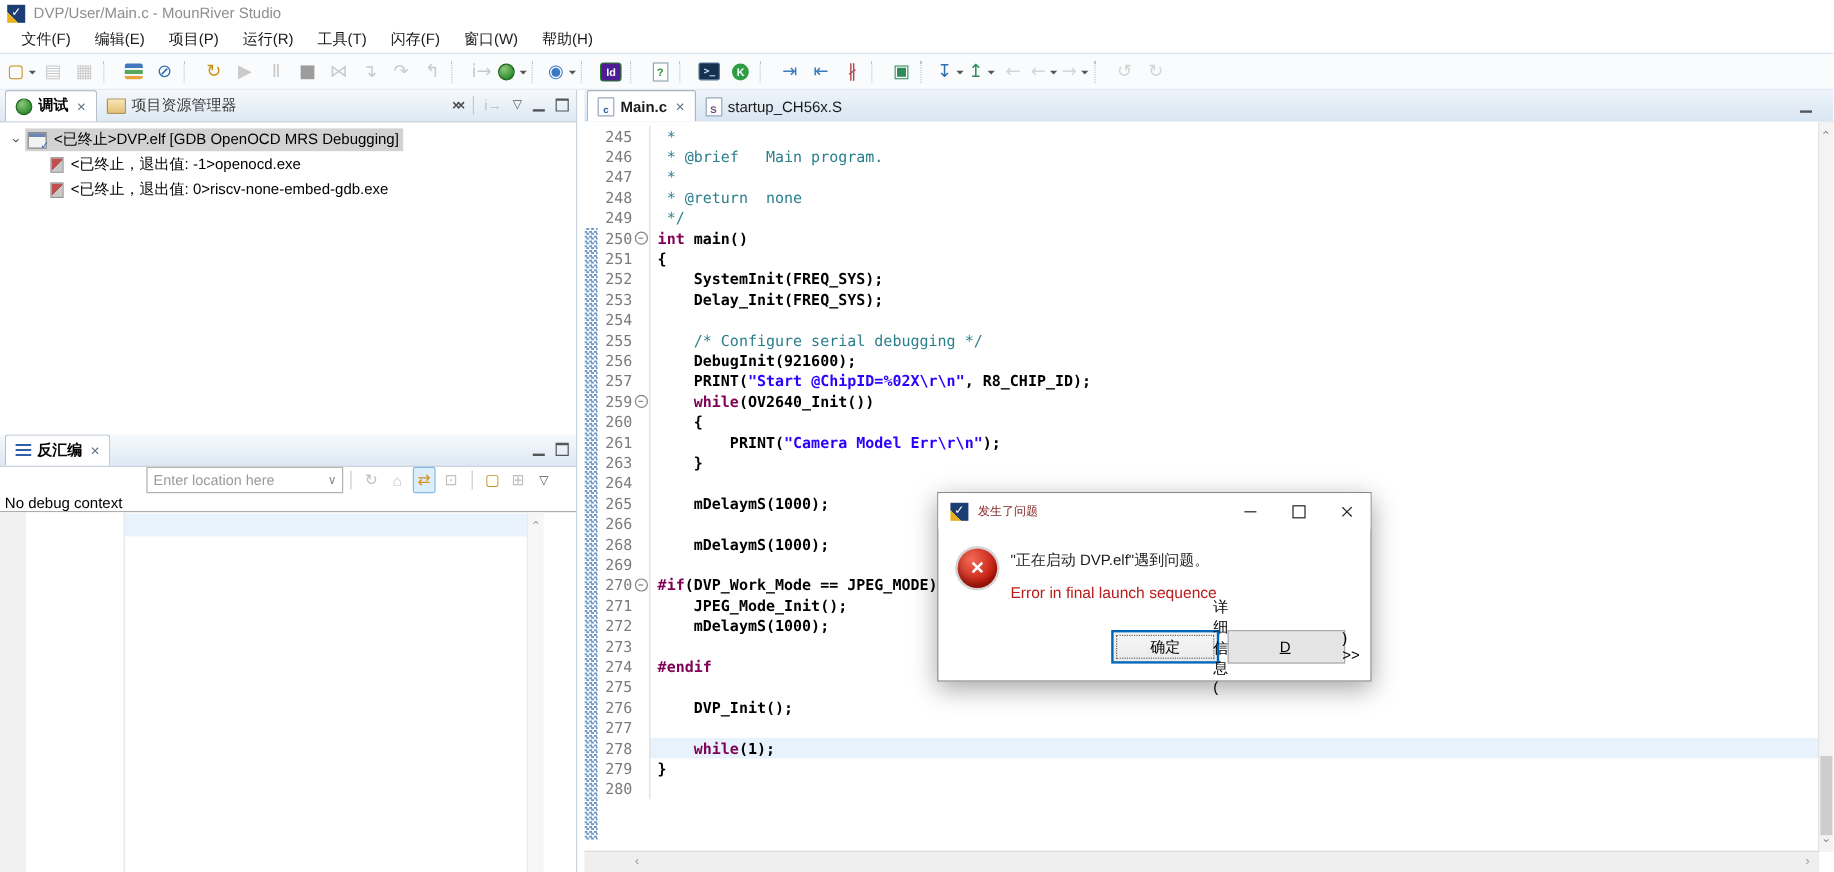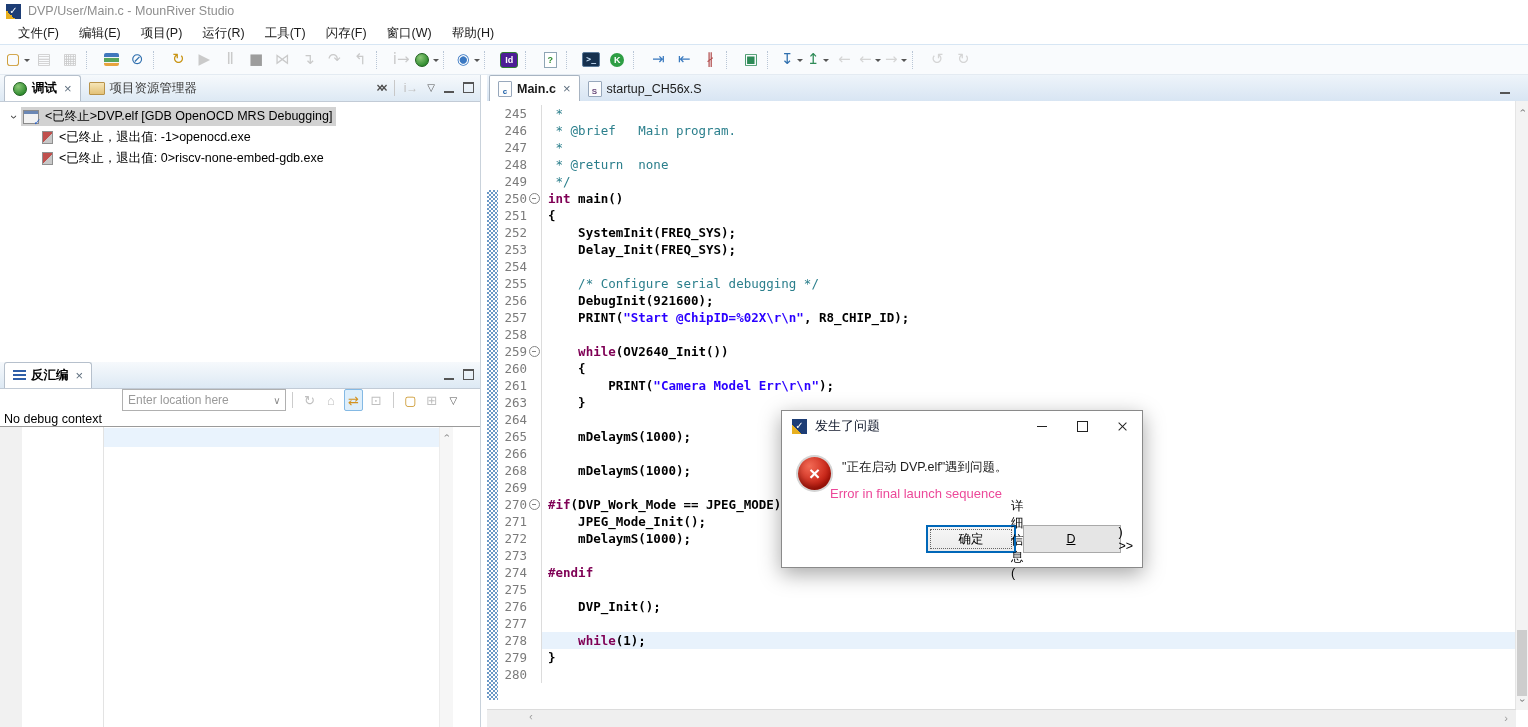--- a/index.html
+++ b/index.html
@@ -109,35 +109,35 @@
   .vs-up{top:4px;transform:rotate(-90deg);}
   .vs-down{bottom:4px;transform:rotate(90deg);}
   .vs-thumb{position:absolute;left:1px;right:1px;top:529px;height:66px;background:#cdcdcd;}
   .hscroll{position:absolute;left:0;right:12px;bottom:0;height:17px;background:#efefef;border-top:1px solid #dcdcdc;}
   .hs-left{position:absolute;left:42px;top:2px;color:#9a9a9a;font-size:11px;transform:rotate(180deg);}
   .hs-right{position:absolute;right:8px;top:2px;color:#9a9a9a;font-size:11px;}
 
   
   .dialog{position:absolute;left:781px;top:410px;width:360px;height:156px;background:#fff;border:1px solid #8a8a8a;box-shadow:0 6px 20px rgba(0,0,0,.35);z-index:50;}
   .dlg-titlebar{position:relative;height:30px;display:flex;align-items:center;padding-left:10px;gap:8px;background:#fff;}
-  .dlg-title{font-size:13px;color:#0f172a;}
+  .dlg-title{font-size:10px;color:#7f1d1d;}
   .dlg-controls{position:absolute;right:0;top:0;height:30px;display:flex;}
   .dlg-ctl{width:40px;height:30px;display:flex;align-items:center;justify-content:center;}
   .shape-min{width:10px;height:1px;background:#222;}
   .shape-max{width:9px;height:9px;border:1px solid #222;}
   .shape-x{position:relative;width:11px;height:11px;}
   .shape-x::before,.shape-x::after{content:"";position:absolute;left:5px;top:0;width:1.2px;height:11px;background:#222;}
   .shape-x::before{transform:rotate(45deg);}
   .shape-x::after{transform:rotate(-45deg);}
   .err-icon{position:absolute;left:16px;top:46px;width:33px;height:33px;border-radius:50%;
             background:radial-gradient(circle at 35% 28%,#f26a55,#c1170b 72%);
             box-shadow:0 0 0 2px #d4d4d4, inset 0 -4px 6px rgba(0,0,0,.3);
             display:flex;align-items:center;justify-content:center;color:#fff;font-size:19px;font-weight:bold;}
   .dlg-msg1{position:absolute;left:60px;top:48px;font-size:12.5px;color:#1a1a1a;}
-  .dlg-msg2{position:absolute;left:48px;top:75px;font-size:13px;color:#ec4899;}
+  .dlg-msg2{position:absolute;left:60px;top:75px;font-size:13px;color:#b91c1c;}
   .dlg-btn{position:absolute;top:114px;height:28px;font-size:12.5px;color:#000;display:flex;align-items:center;justify-content:center;box-sizing:border-box;}
   .btn-ok{left:144px;width:90px;border:2px solid #0067b8;background:linear-gradient(#f6f6f6,#ebebeb);outline:1px dotted #666;outline-offset:-5px;}
   .btn-details{left:241px;width:98px;border:1px solid #a9a9a9;background:#e5e5e5;gap:43px;}
   .btn-details .mn{text-decoration:underline;}
 </style>
 </head>
 <body>
 
 <div id="app">
 
@@ -387,21 +387,20 @@
           <div class="cl"><span class="cl-hatch"></span><span class="cl-num">248</span><span class="cl-fold"></span><span class="cl-code"><span class="c-com"> * @return  none</span></span></div>
           <div class="cl"><span class="cl-hatch"></span><span class="cl-num">249</span><span class="cl-fold"></span><span class="cl-code"><span class="c-com"> */</span></span></div>
           <div class="cl"><span class="cl-hatch"></span><span class="cl-num">250</span><span class="cl-fold"><span class="fold-marker"></span></span><span class="cl-code"><span class="c-kw">int</span><span class="c-pl"> main()</span></span></div>
           <div class="cl"><span class="cl-hatch"></span><span class="cl-num">251</span><span class="cl-fold"></span><span class="cl-code"><span class="c-pl">{</span></span></div>
           <div class="cl"><span class="cl-hatch"></span><span class="cl-num">252</span><span class="cl-fold"></span><span class="cl-code"><span class="c-pl">    SystemInit(FREQ_SYS);</span></span></div>
           <div class="cl"><span class="cl-hatch"></span><span class="cl-num">253</span><span class="cl-fold"></span><span class="cl-code"><span class="c-pl">    Delay_Init(FREQ_SYS);</span></span></div>
           <div class="cl"><span class="cl-hatch"></span><span class="cl-num">254</span><span class="cl-fold"></span><span class="cl-code"></span></div>
           <div class="cl"><span class="cl-hatch"></span><span class="cl-num">255</span><span class="cl-fold"></span><span class="cl-code"><span class="c-com">    /* Configure serial debugging */</span></span></div>
           <div class="cl"><span class="cl-hatch"></span><span class="cl-num">256</span><span class="cl-fold"></span><span class="cl-code"><span class="c-pl">    DebugInit(921600);</span></span></div>
           <div class="cl"><span class="cl-hatch"></span><span class="cl-num">257</span><span class="cl-fold"></span><span class="cl-code"><span class="c-pl">    PRINT(</span><span class="c-str">"Start @ChipID=%02X\r\n"</span><span class="c-pl">, R8_CHIP_ID);</span></span></div>
-          <div class="cl"><span class="cl-hatch"></span><span class="cl-num">258</span><span class="cl-fold"></span><span class="cl-code"></span></div>
           <div class="cl"><span class="cl-hatch"></span><span class="cl-num">259</span><span class="cl-fold"><span class="fold-marker"></span></span><span class="cl-code"><span class="c-pl">    </span><span class="c-kw">while</span><span class="c-pl">(OV2640_Init())</span></span></div>
           <div class="cl"><span class="cl-hatch"></span><span class="cl-num">260</span><span class="cl-fold"></span><span class="cl-code"><span class="c-pl">    {</span></span></div>
           <div class="cl"><span class="cl-hatch"></span><span class="cl-num">261</span><span class="cl-fold"></span><span class="cl-code"><span class="c-pl">        PRINT(</span><span class="c-str">"Camera Model Err\r\n"</span><span class="c-pl">);</span></span></div>
           <div class="cl"><span class="cl-hatch"></span><span class="cl-num">263</span><span class="cl-fold"></span><span class="cl-code"><span class="c-pl">    }</span></span></div>
           <div class="cl"><span class="cl-hatch"></span><span class="cl-num">264</span><span class="cl-fold"></span><span class="cl-code"></span></div>
           <div class="cl"><span class="cl-hatch"></span><span class="cl-num">265</span><span class="cl-fold"></span><span class="cl-code"><span class="c-pl">    mDelaymS(1000);</span></span></div>
           <div class="cl"><span class="cl-hatch"></span><span class="cl-num">266</span><span class="cl-fold"></span><span class="cl-code"></span></div>
           <div class="cl"><span class="cl-hatch"></span><span class="cl-num">268</span><span class="cl-fold"></span><span class="cl-code"><span class="c-pl">    mDelaymS(1000);</span></span></div>
           <div class="cl"><span class="cl-hatch"></span><span class="cl-num">269</span><span class="cl-fold"></span><span class="cl-code"></span></div>
           <div class="cl"><span class="cl-hatch"></span><span class="cl-num">270</span><span class="cl-fold"><span class="fold-marker"></span></span><span class="cl-code"><span class="c-kw">#if</span><span class="c-pl">(DVP_Work_Mode == JPEG_MODE)</span></span></div>

